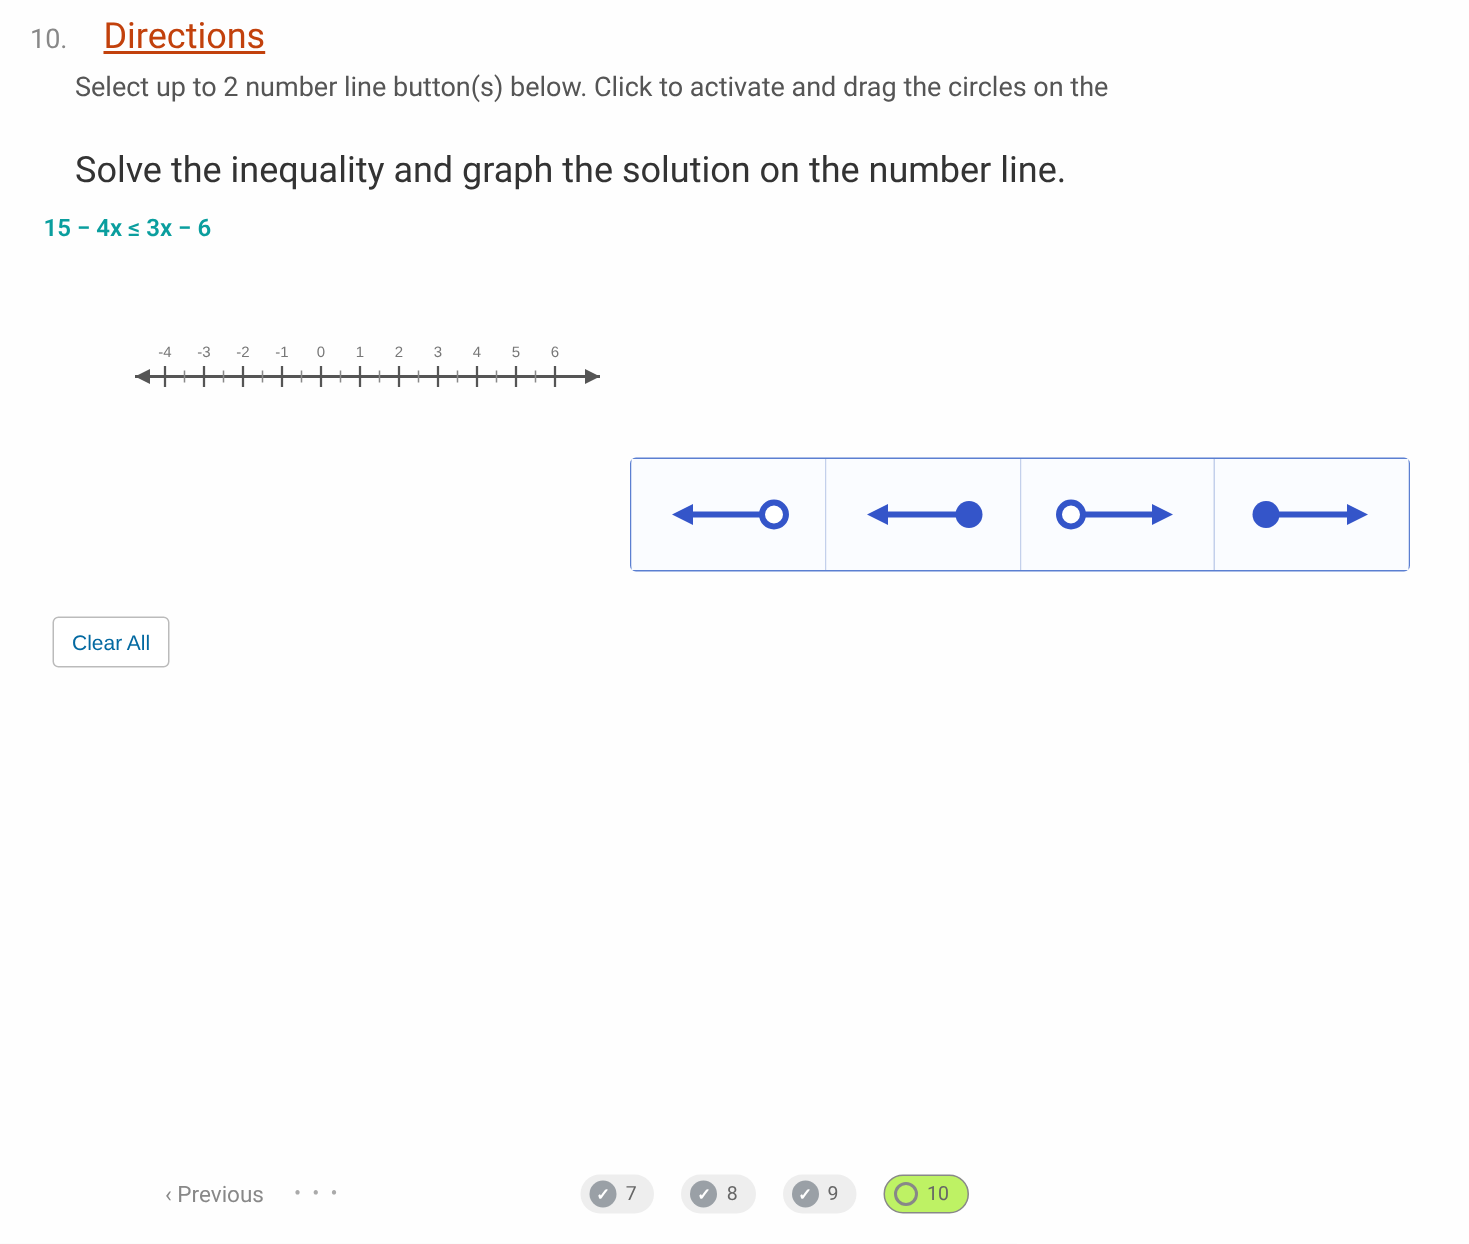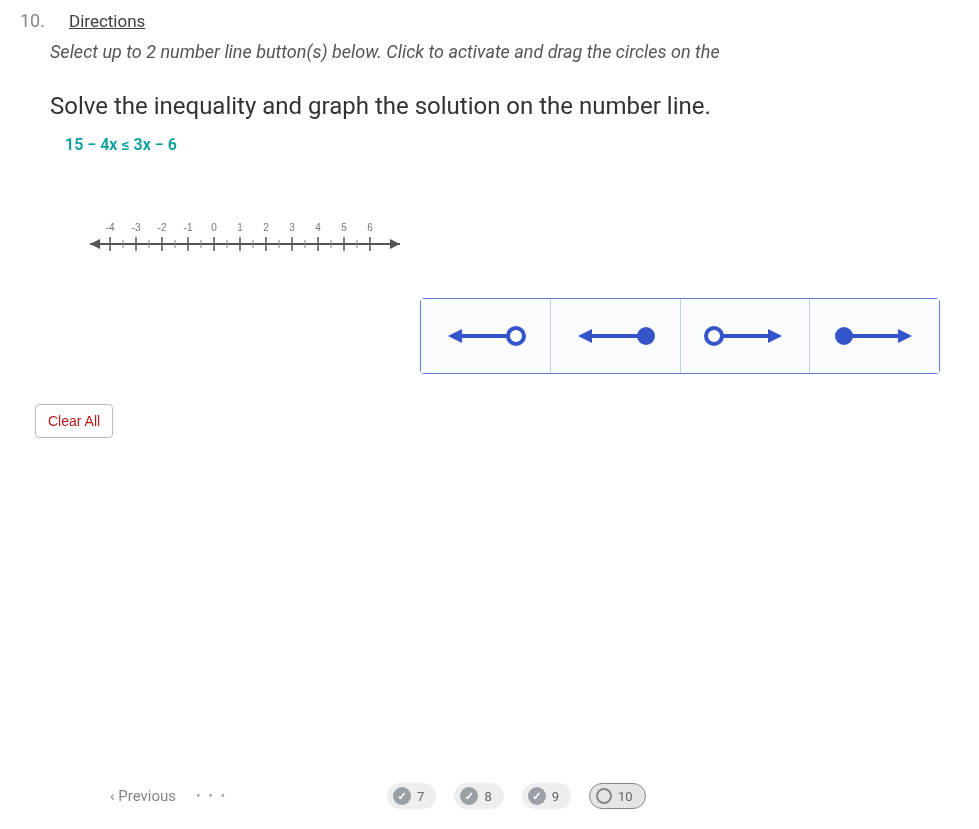--- a/index.html
+++ b/index.html
@@ -18,37 +18,36 @@
       height: 100%;
       position: relative;
     }
     .q-header {
       display: flex;
       align-items: baseline;
       gap: 24px;
       padding-left: 20px;
     }
     .q-num { color: #888; font-size: 18px; }
-    .q-dir { color: #404040; font-size: 17px; text-decoration: underline; }
+    .q-dir { color: #c2410c; font-size: 24px; text-decoration: underline; }
     .instructions {
-      font-style: italic;
       color: #555;
       font-size: 18px;
       padding: 10px 0 20px 50px;
     }
     .prompt {
       color: #333;
       font-size: 24px;
       padding: 10px 0 15px 50px;
     }
     .formula {
       color: #0a9e9e;
       font-weight: 600;
       font-size: 16px;
-      padding: 0 0 40px 65px;
+      padding: 0 0 40px 29px;
     }
     .number-line {
       padding: 10px 0 30px 80px;
     }
     .tools {
       display: flex;
       border: 1px solid #5b7fd1;
       border-radius: 4px;
       width: 520px;
       margin-left: 420px;
@@ -60,21 +59,21 @@
       align-items: center;
       justify-content: center;
       border-right: 1px solid #c3d0eb;
       cursor: pointer;
       background: #fafcff;
     }
     .tool:last-child { border-right: none; }
     .clear-all {
       border: 1px solid #bbb;
       background: #fff;
-      color: #b91c1c;
+      color: #0369a1;
       font-size: 14px;
       padding: 8px 12px;
       border-radius: 4px;
       cursor: pointer;
       margin: 30px 0 0 35px;
     }
     .footer {
       position: absolute;
       bottom: 10px;
       left: 0;
@@ -107,21 +106,21 @@
       font-size: 13px;
       color: #666;
       cursor: pointer;
     }
     .pill .check {
       width: 18px; height: 18px; border-radius: 50%;
       background: #9aa0a6; display: flex; align-items: center; justify-content: center;
       color: #fff; font-size: 11px; font-weight: bold;
     }
     .pill.current {
-      background: #e5e5e5; border: 1.5px solid #888;
+      background: #bef264; border: 1.5px solid #888;
     }
     .pill.current .circle {
       width: 16px; height: 16px; border-radius: 50%; border: 2px solid #888;
     }
   </style>
 </head>
 <body>
 
 <div class="page">
 

